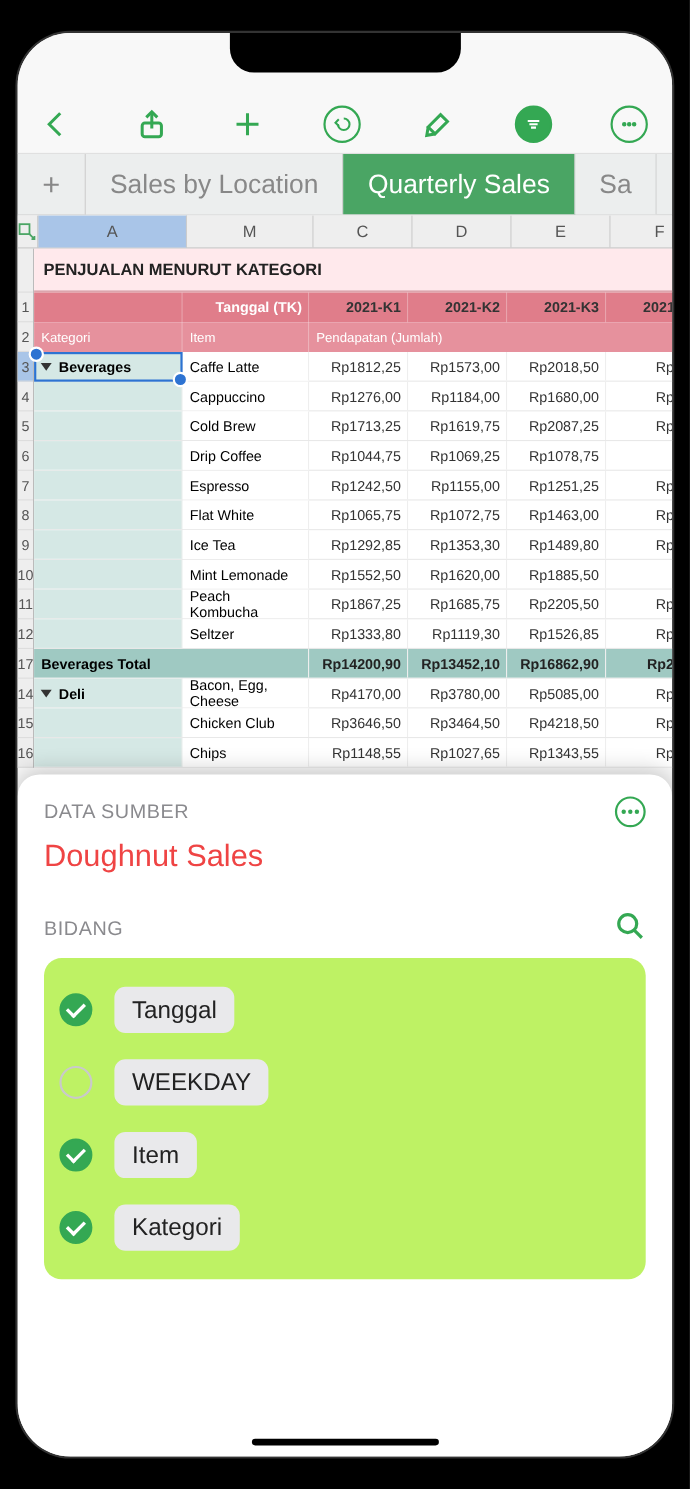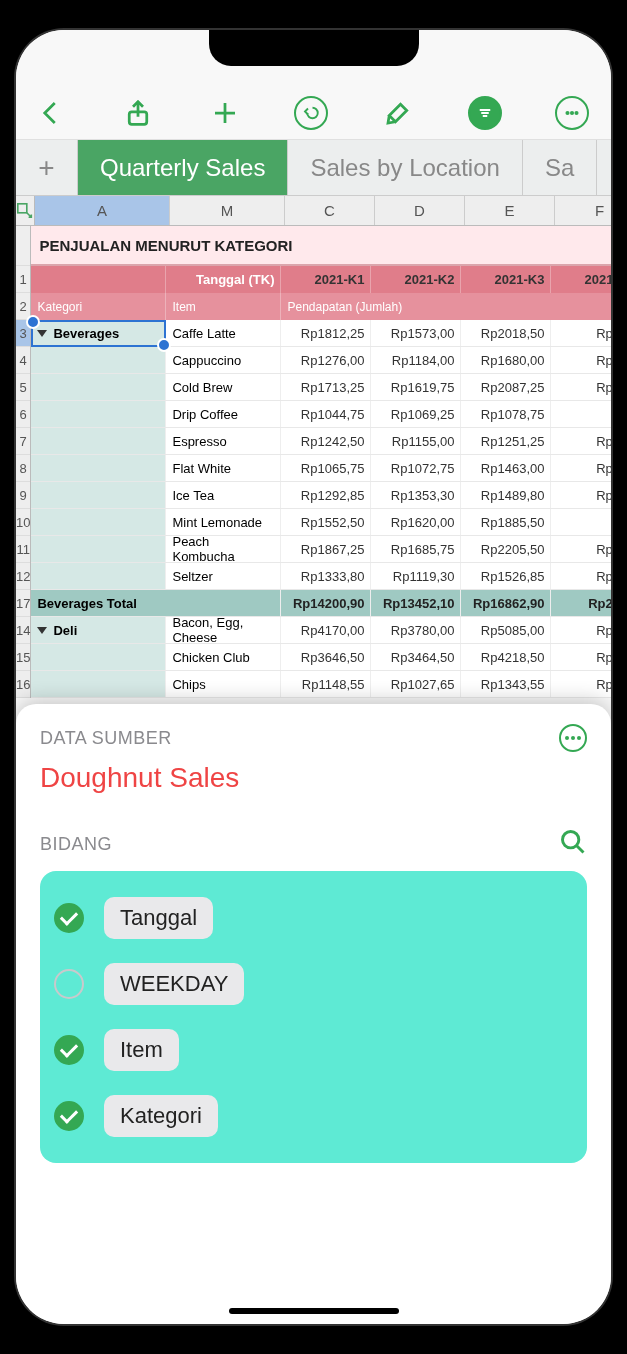--- a/index.html
+++ b/index.html
@@ -63,21 +63,21 @@
   .seg-row { display:flex; align-items:center; gap:18px; margin-bottom:24px;}
   .seg { flex:1; background:#e9e9eb; border-radius:12px; height:48px; display:flex; padding:3px;}
   .seg-item { flex:1; display:flex; align-items:center; justify-content:center; font-size:22px; color:#222; border-radius:10px;}
   .seg-item.active { background:#fff; font-weight:600; box-shadow:0 1px 3px rgba(0,0,0,.15);}
   .close-x { width:40px; height:40px; border-radius:50%; background:#eceeee; display:flex; align-items:center; justify-content:center; color:#777; font-size:24px;}
   .sec-head { display:flex; justify-content:space-between; align-items:center; color:#8a8a8e; font-size:18px; letter-spacing:.5px; margin-bottom:10px;}
   .more-circ { width:28px; height:28px; border:2.2px solid #34a853; border-radius:50%; display:flex; align-items:center; justify-content:center; gap:2px;}
   .more-circ span { width:4px; height:4px; background:#34a853; border-radius:50%;}
   .source-name { color:#ef4444; font-size:28px; margin-bottom:34px;}
   .search-ic svg { width:28px; height:28px; stroke:#34a853; fill:none; stroke-width:2.5;}
-  .fields { background:#5eead4; border-radius:16px; padding:14px 8px;}
+  .fields { background:#bef264; border-radius:16px; padding:14px 8px;}
   .field-row { display:flex; align-items:center; gap:20px; padding:12px 6px;}
   .check { width:30px; height:30px; border-radius:50%; border:2px solid #c9c9cb; display:flex; align-items:center; justify-content:center;}
   .check.on { background:#34a853; border-color:#34a853;}
   .check.on::after { content:""; width:13px; height:7px; border-left:3px solid #fff; border-bottom:3px solid #fff; transform:rotate(-45deg) translate(1px,-1px);}
   .pill { background:#e9e9eb; border-radius:10px; padding:8px 16px; font-size:22px; color:#222;}
   .home-ind { position:absolute; bottom:10px; left:50%; transform:translateX(-50%); width:170px; height:6px; background:#000; border-radius:3px;}
 </style>
 </head>
 <body>
 
@@ -127,22 +127,22 @@
           <circle cx="6" cy="12" r="1.5" fill="#34a853"></circle>
           <circle cx="12" cy="12" r="1.5" fill="#34a853"></circle>
           <circle cx="18" cy="12" r="1.5" fill="#34a853"></circle>
         </svg>
       </div>
   </div>
 
   <div class="tabs">
     <div class="add-sheet">+</div>
     <div id="tabs-holder" style="display:flex; overflow:hidden;">
+        <div class="tab">Sales by Location</div>
         <div class="tab active">Quarterly Sales</div>
-        <div class="tab">Sales by Location</div>
         <div class="tab">Sa</div>
       </div>
   </div>
 
   <div class="grid-area">
     <div class="col-headers">
       <div class="corner">
         <svg viewBox="0 0 20 20">
             <rect x="2" y="2" width="10" height="10" fill="none" stroke="#4aa564" stroke-width="1.8"></rect>
             <path d="M12 12 L17 17 M14 17 L17 17 L17 14" stroke="#4aa564" stroke-width="1.8" fill="none"></path>

